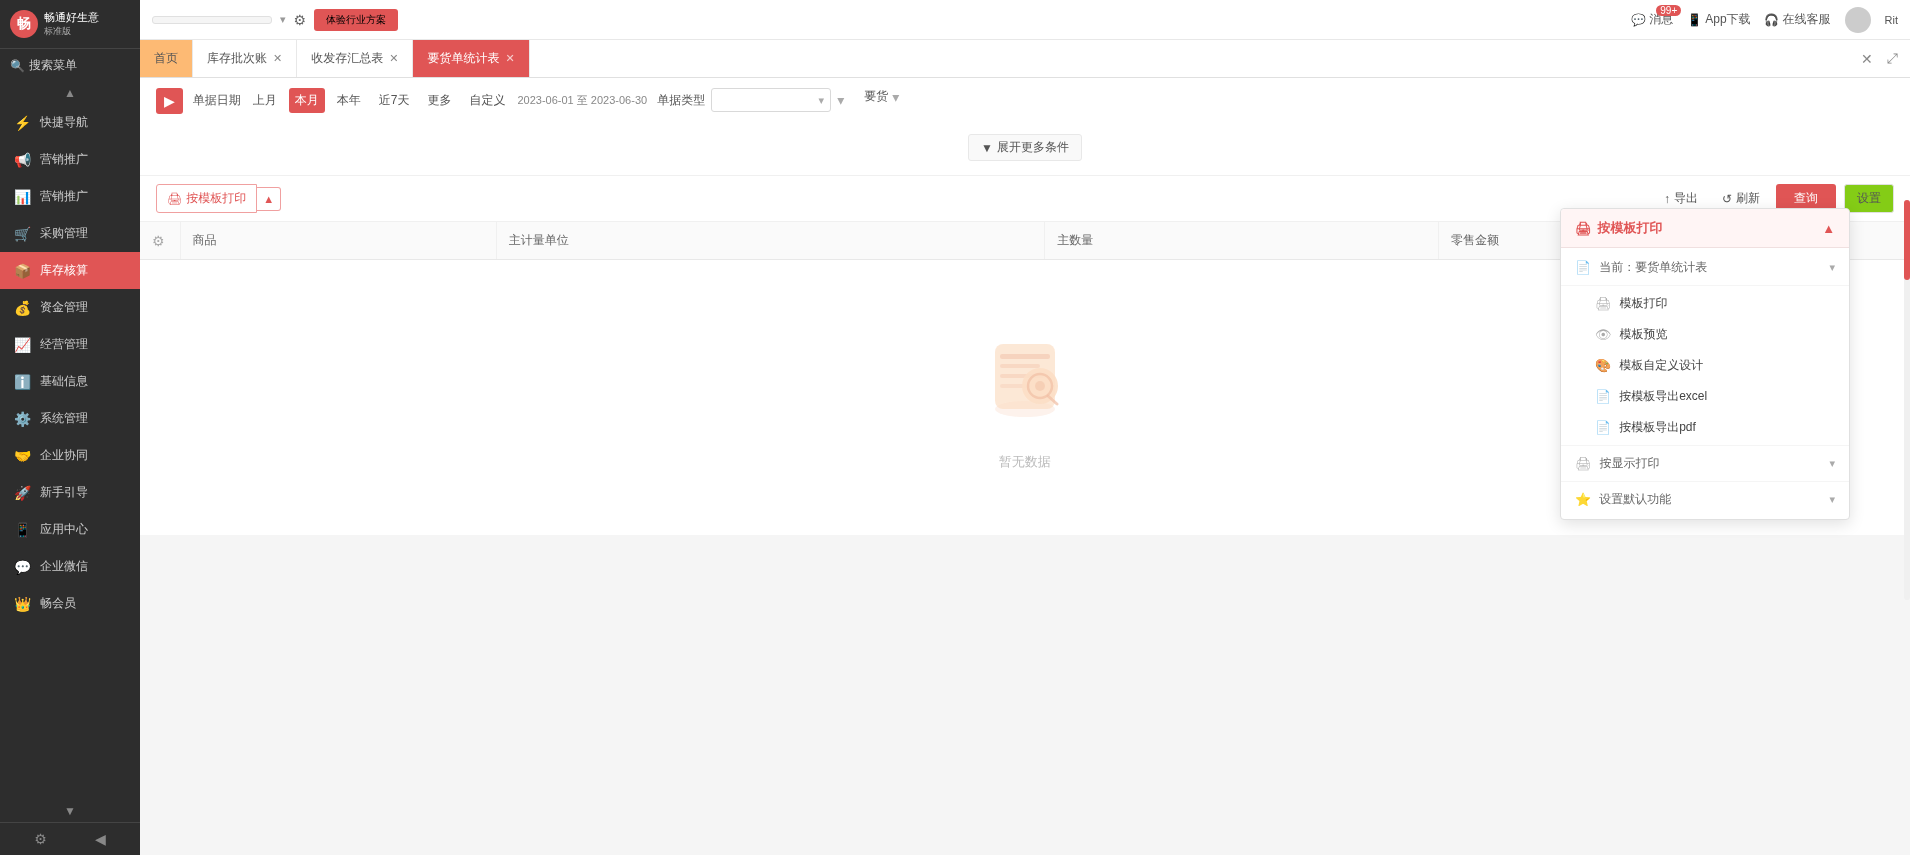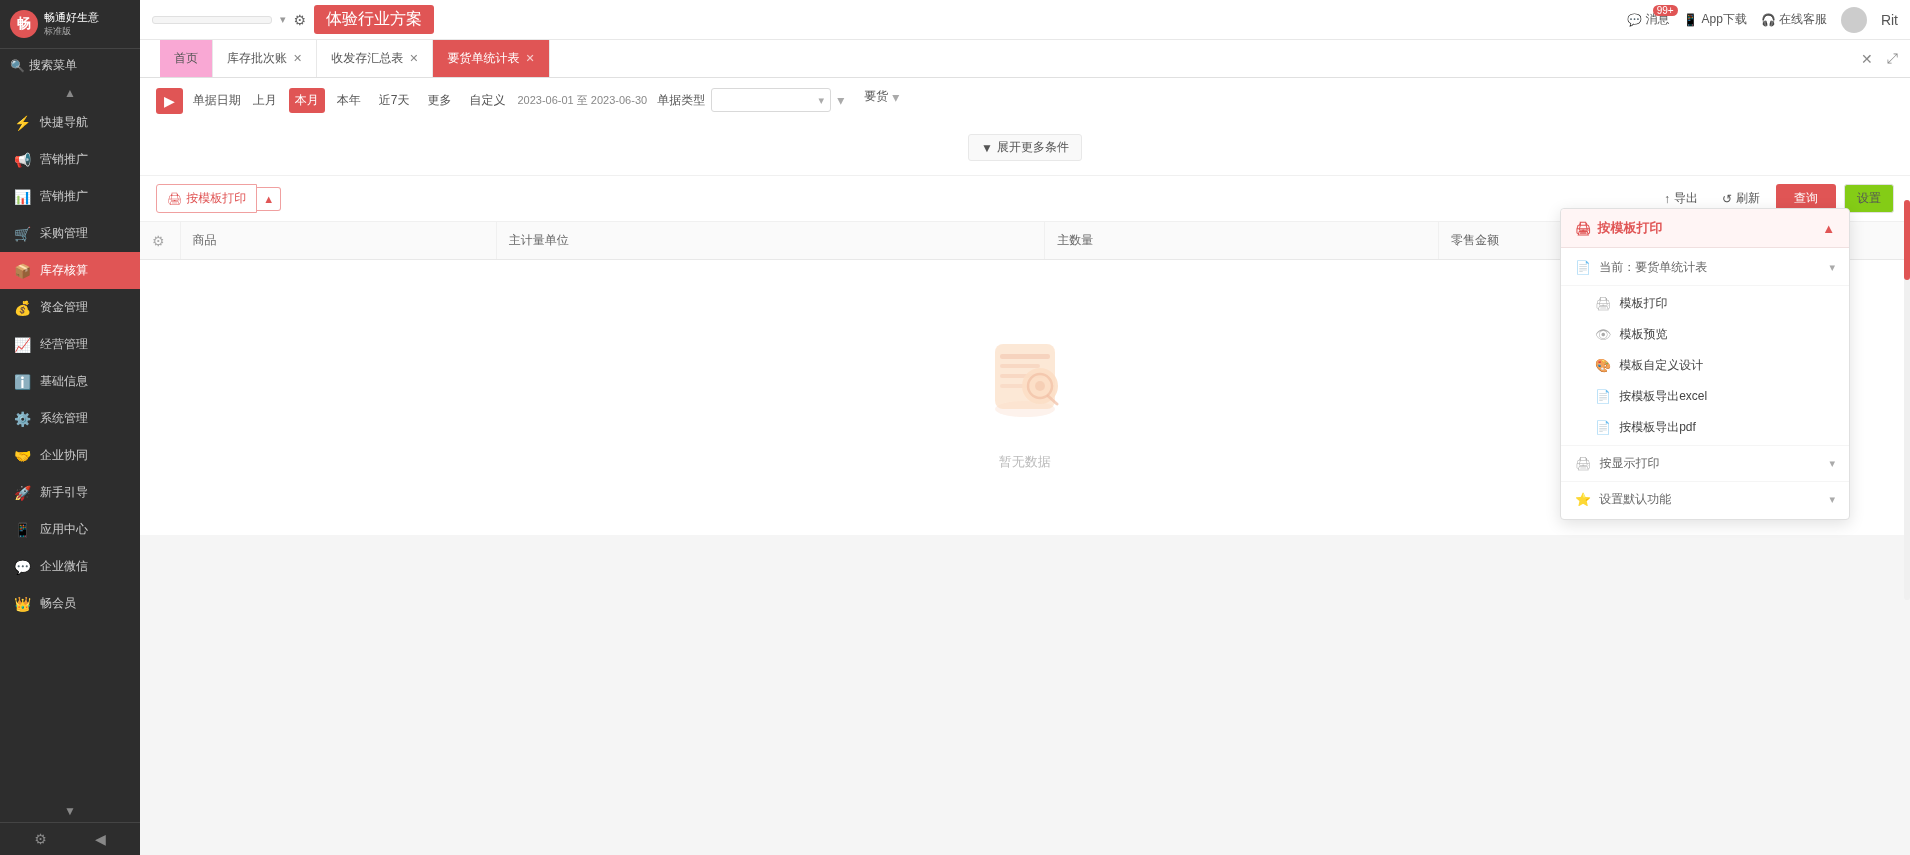--- a/index.html
+++ b/index.html
@@ -63,51 +63,51 @@
       gap: 8px;
       flex-shrink: 0;
     }
     .topbar-search-box {
       background: #f5f5f5; border: 1px solid #e0e0e0; border-radius: 3px;
       padding: 3px 8px; font-size: 12px; color: #999; width: 120px;
     }
     .topbar-chevron { color: #999; font-size: 11px; cursor: pointer; }
     .topbar-settings { color: #666; cursor: pointer; font-size: 14px; }
     .topbar-btn-red {
-      background: #e05555; color: #ffffff; border: none; border-radius: 3px;
-      padding: 4px 12px; font-size: 16px; cursor: pointer;
+      background: #e05555; color: #000000; border: none; border-radius: 3px;
+      padding: 4px 12px; font-size: 10px; cursor: pointer;
     }
     .topbar-spacer { flex: 1; }
     .topbar-right { display: flex; align-items: center; gap: 14px; }
     .topbar-right-item { display: flex; align-items: center; gap: 3px; color: #555; font-size: 12px; cursor: pointer; position: relative; }
     .badge {
       background: #e05555; color: #fff; border-radius: 8px;
       padding: 0 4px; font-size: 10px; position: absolute; top: -6px; right: -8px; min-width: 16px; text-align: center;
     }
     .topbar-avatar { width: 26px; height: 26px; background: #ccc; border-radius: 50%; }
-    .topbar-username { color: #555; font-size: 14px; }
+    .topbar-username { color: #555; font-size: 11px; }
 
     
     .tabbar {
       height: 38px;
       background: #fff;
       display: flex; align-items: stretch;
       border-bottom: 1px solid #e0e0e0;
       flex-shrink: 0;
       position: relative;
     }
     .tab {
       display: flex; align-items: center; gap: 4px;
       padding: 0 14px; font-size: 12px; cursor: pointer; color: #555;
       border-right: 1px solid #e8e8e8; white-space: nowrap;
       position: relative;
     }
     .tab.active { background: #e05555; color: #fff; }
     .tab-close { font-size: 11px; cursor: pointer; margin-left: 2px; opacity: 0.7; }
-    .tab.home { background: #f9a8d4; margin-left: 20px; }
+    .tab.home { background: #fdba74; }
     .tabbar-right { margin-left: auto; display: flex; align-items: center; padding: 0 8px; gap: 6px; }
     .tabbar-btn { color: #888; cursor: pointer; font-size: 14px; padding: 2px 4px; }
 
     
     .page-content { flex: 1; overflow: auto; background: #f5f5f5; padding: 0; position: relative; }
 
     
     .page-header {
       background: #fff; padding: 12px 16px 0;
       border-bottom: none;

